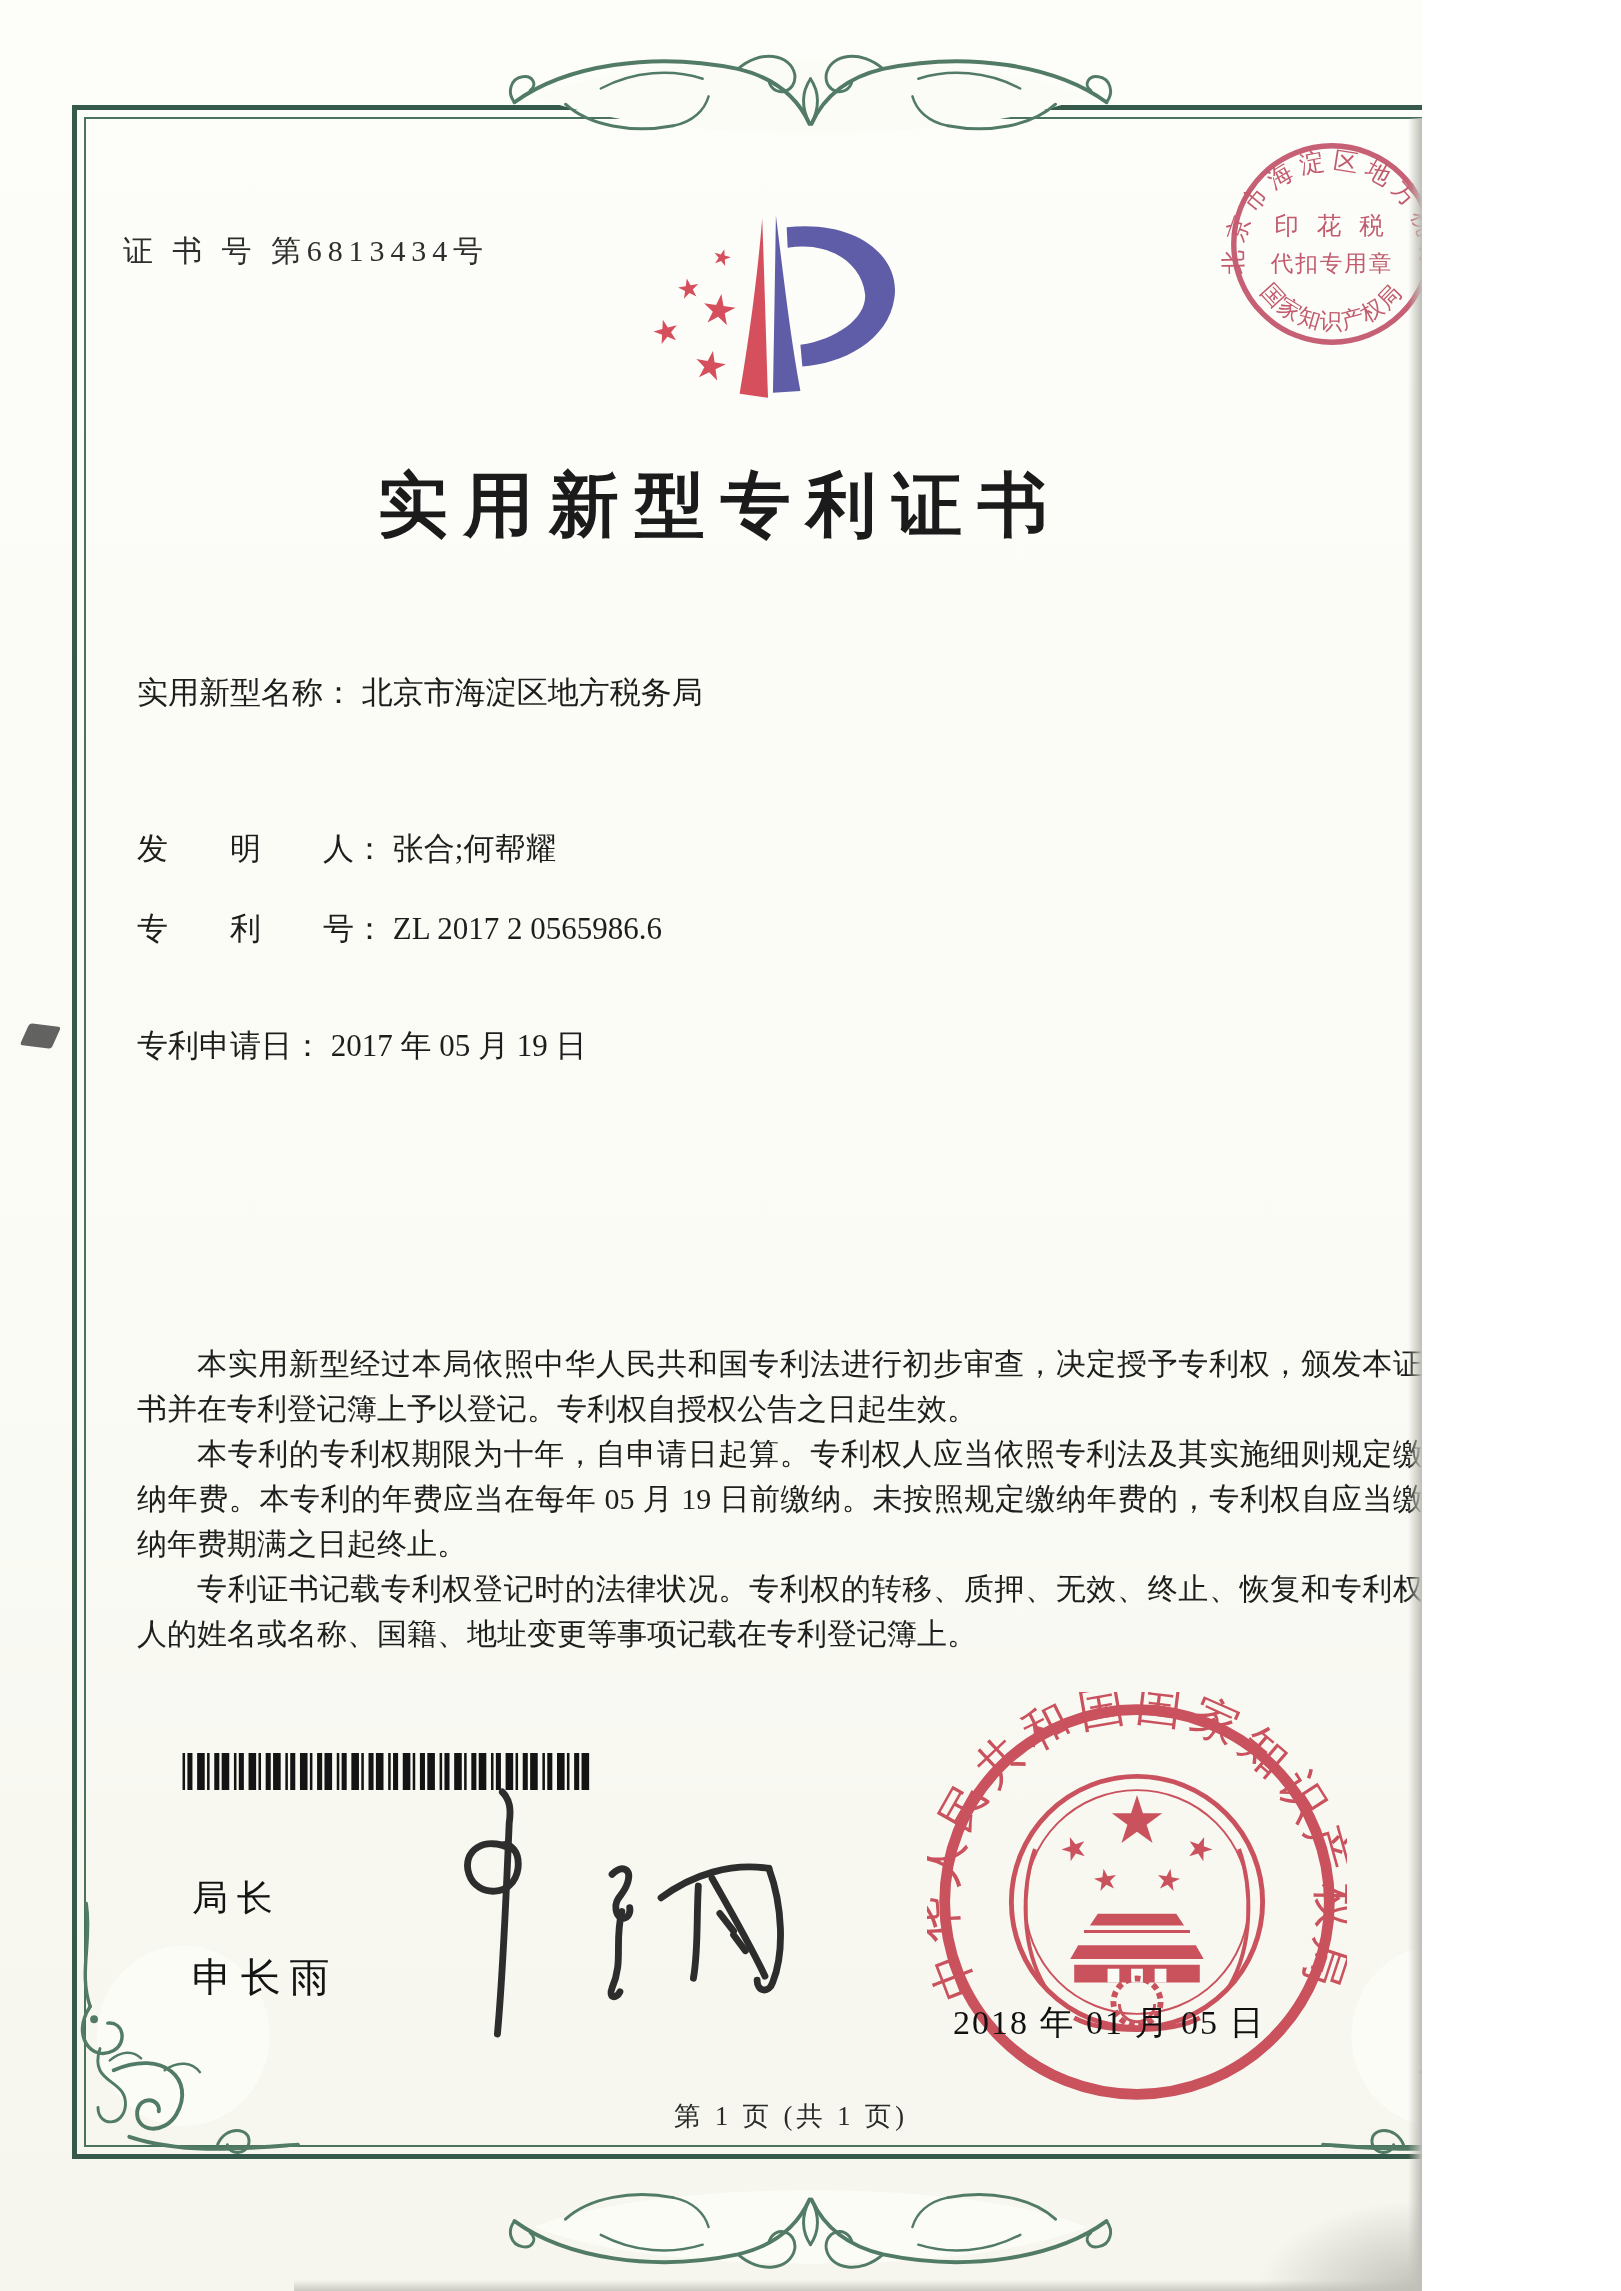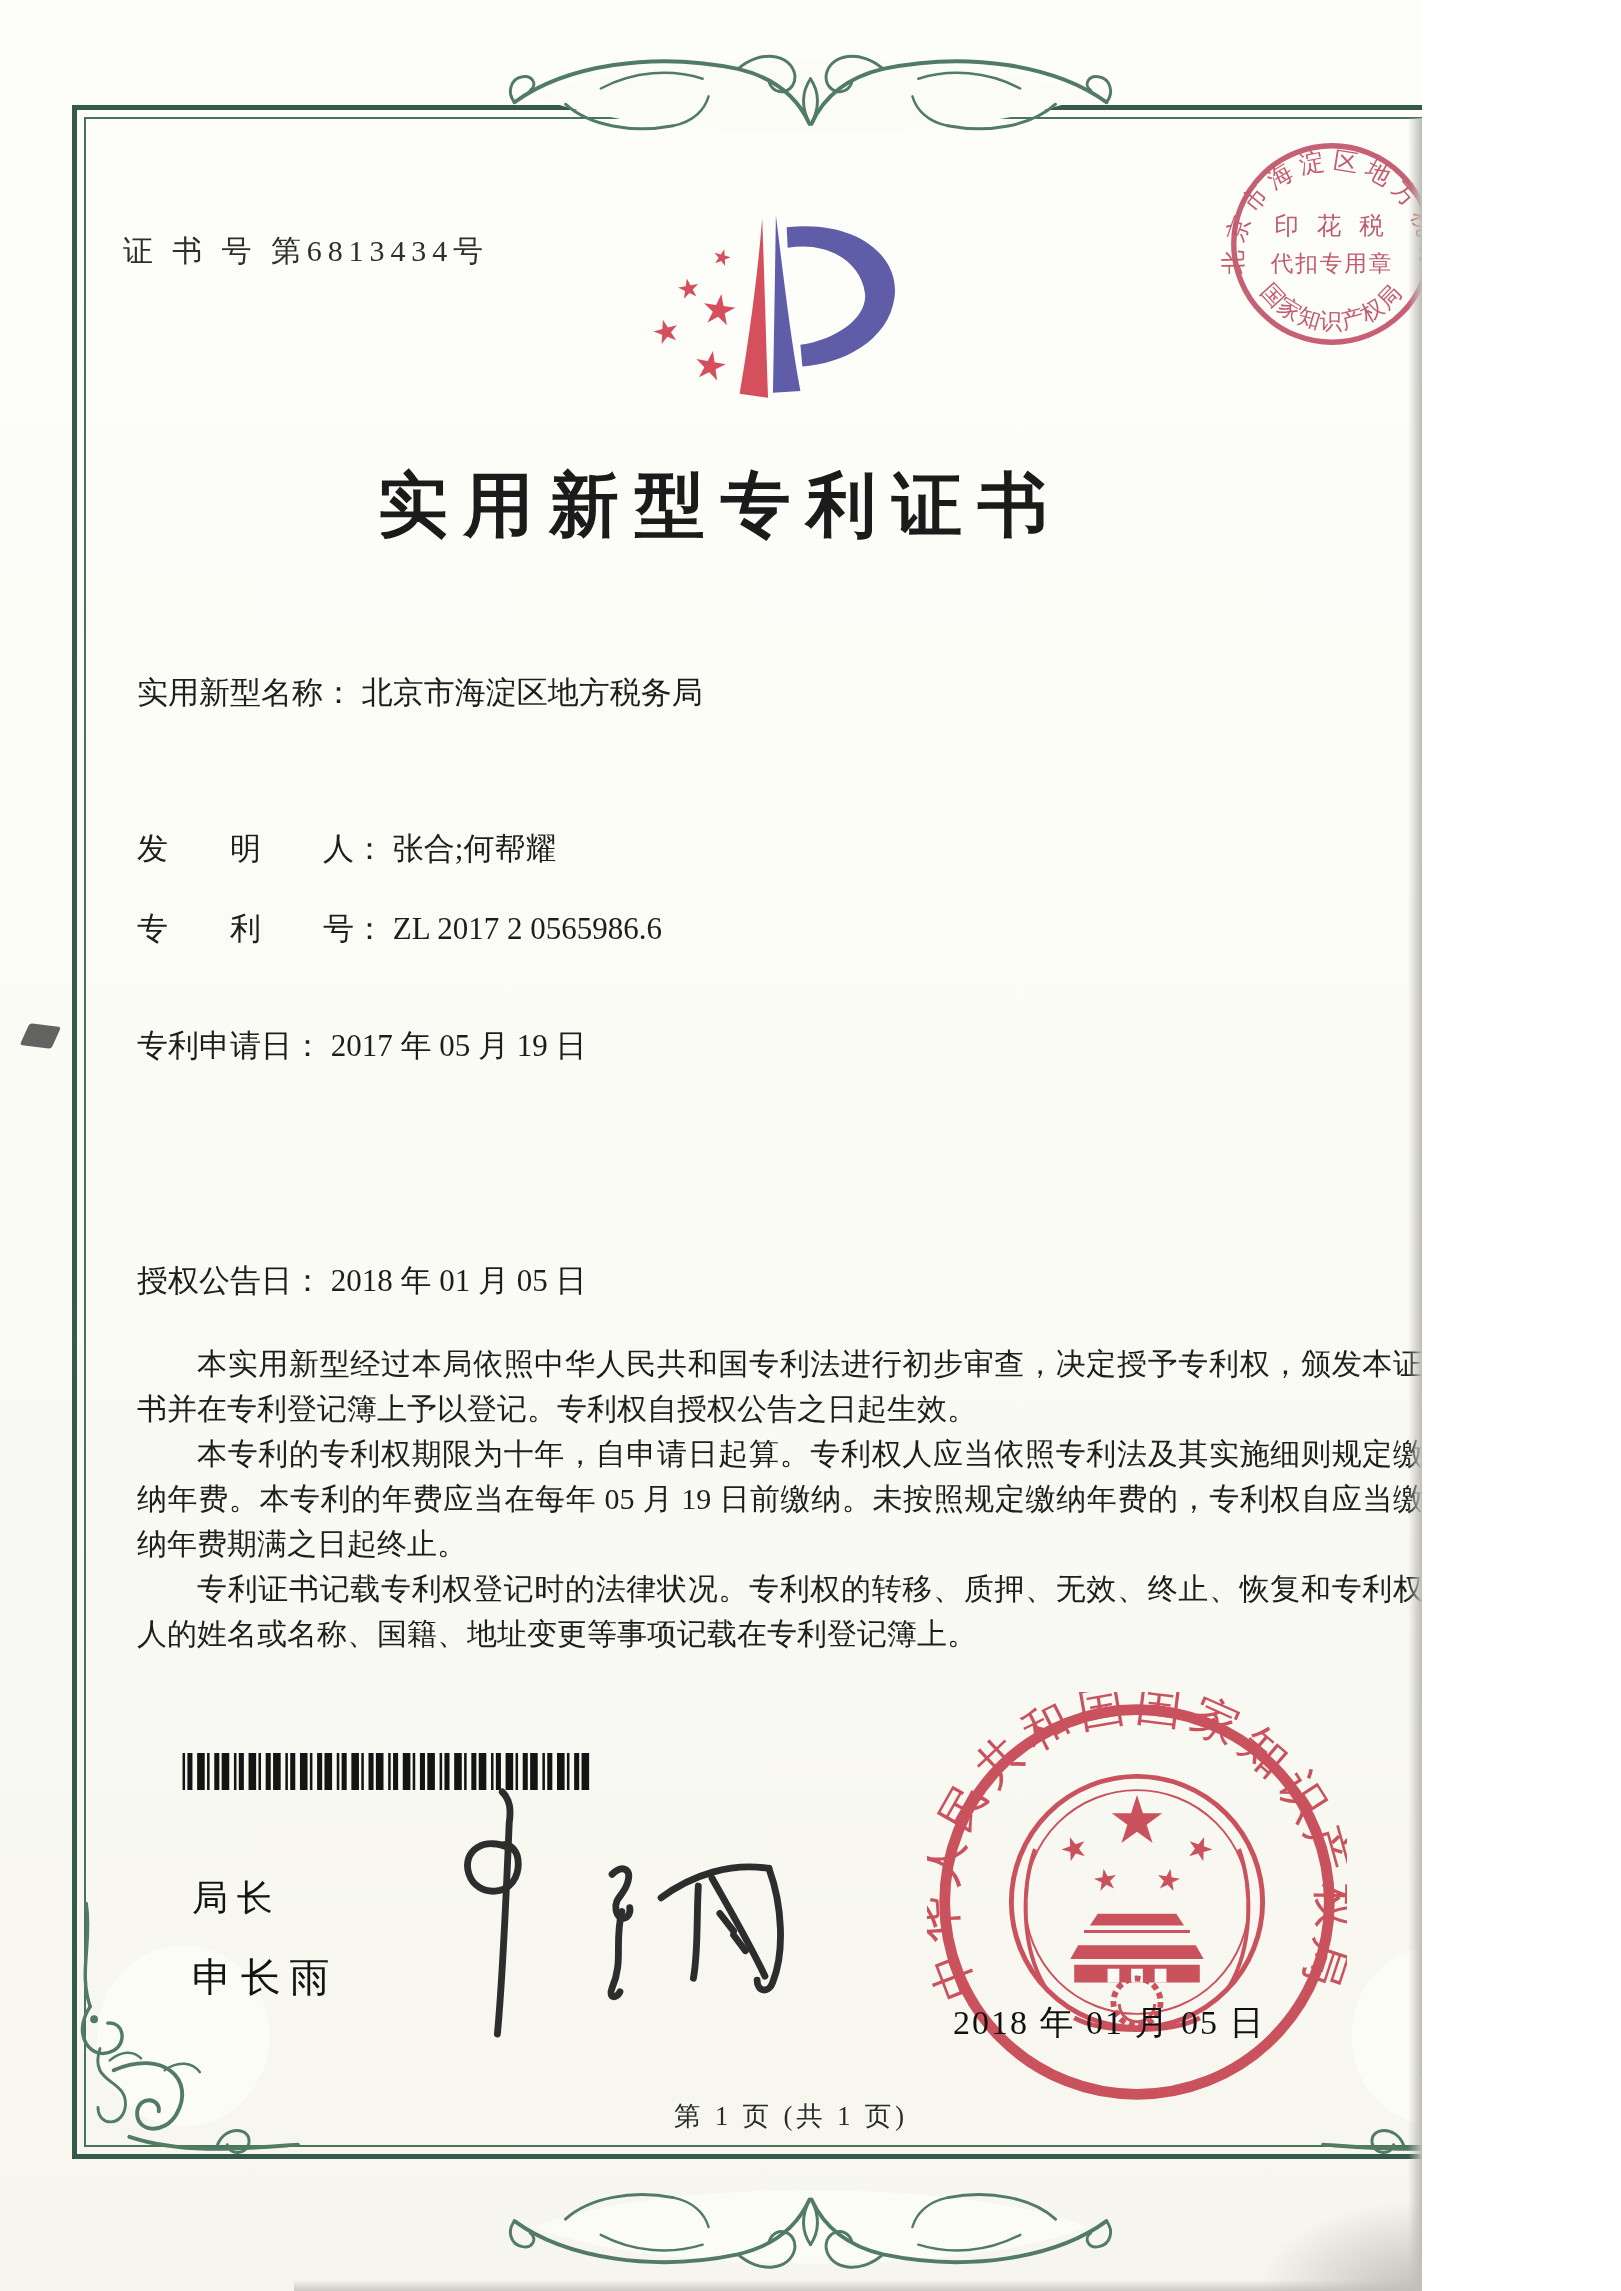--- a/index.html
+++ b/index.html
@@ -129,23 +129,20 @@
     <span>实用新型名称：</span><span class="fvalue">北京市海淀区地方税务局</span>
   </div>
   <div class="abs field f2">
     <span>发　　明　　人：</span><span class="fvalue">张合;何帮耀</span>
   </div>
   <div class="abs field f3">
     <span>专　　利　　号：</span><span class="fvalue">ZL 2017 2 0565986.6</span>
   </div>
   <div class="abs field f4">
     <span>专利申请日：</span><span class="fvalue">2017 年 05 月 19 日</span>
-  </div>
-  <div class="abs field f6">
-    <span>授权公告日：</span><span class="fvalue">2018 年 01 月 05 日</span>
   </div>
 
   <div class="abs body-text">
     <p>本实用新型经过本局依照中华人民共和国专利法进行初步审查，决定授予专利权，颁发本证书并在专利登记簿上予以登记。专利权自授权公告之日起生效。</p>
     <p>本专利的专利权期限为十年，自申请日起算。专利权人应当依照专利法及其实施细则规定缴纳年费。本专利的年费应当在每年 05 月 19 日前缴纳。未按照规定缴纳年费的，专利权自应当缴纳年费期满之日起终止。</p>
     <p>专利证书记载专利权登记时的法律状况。专利权的转移、质押、无效、终止、恢复和专利权人的姓名或名称、国籍、地址变更等事项记载在专利登记簿上。</p>
   </div>
 
   <svg class="abs barcode" id="barcode" width="412" height="37" viewBox="0 0 420 38">
       <rect x="0.0" y="0" width="2.6" height="38" fill="#141414"></rect>

